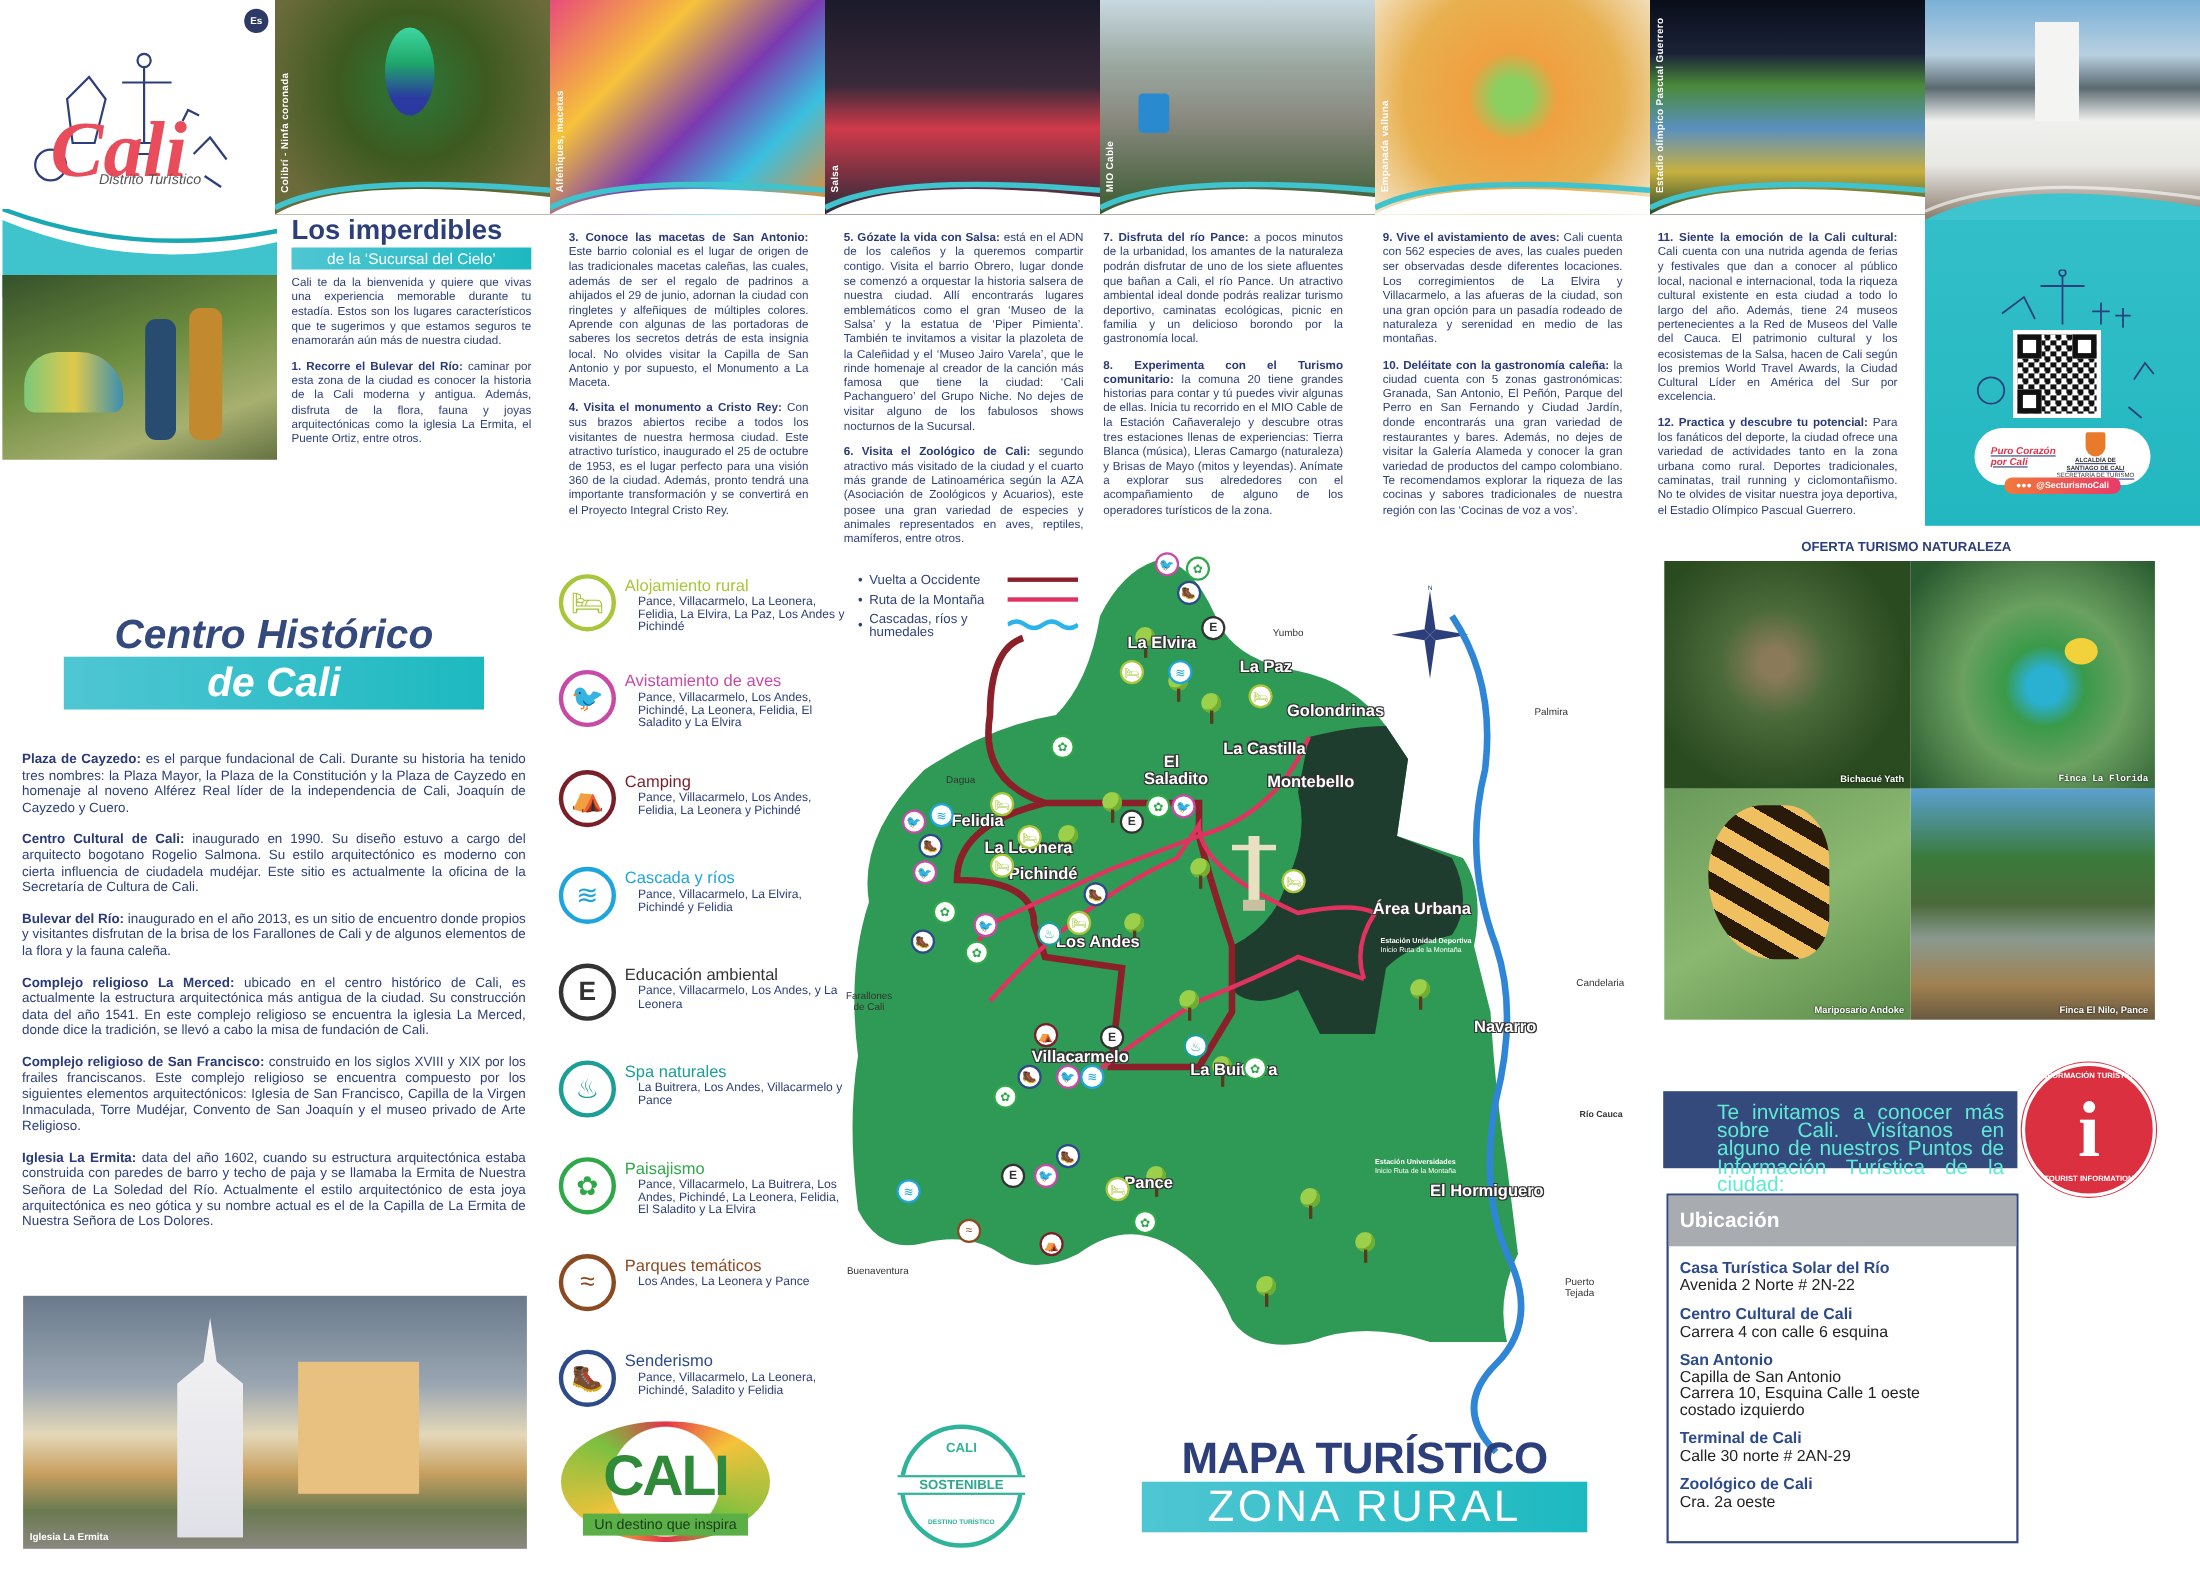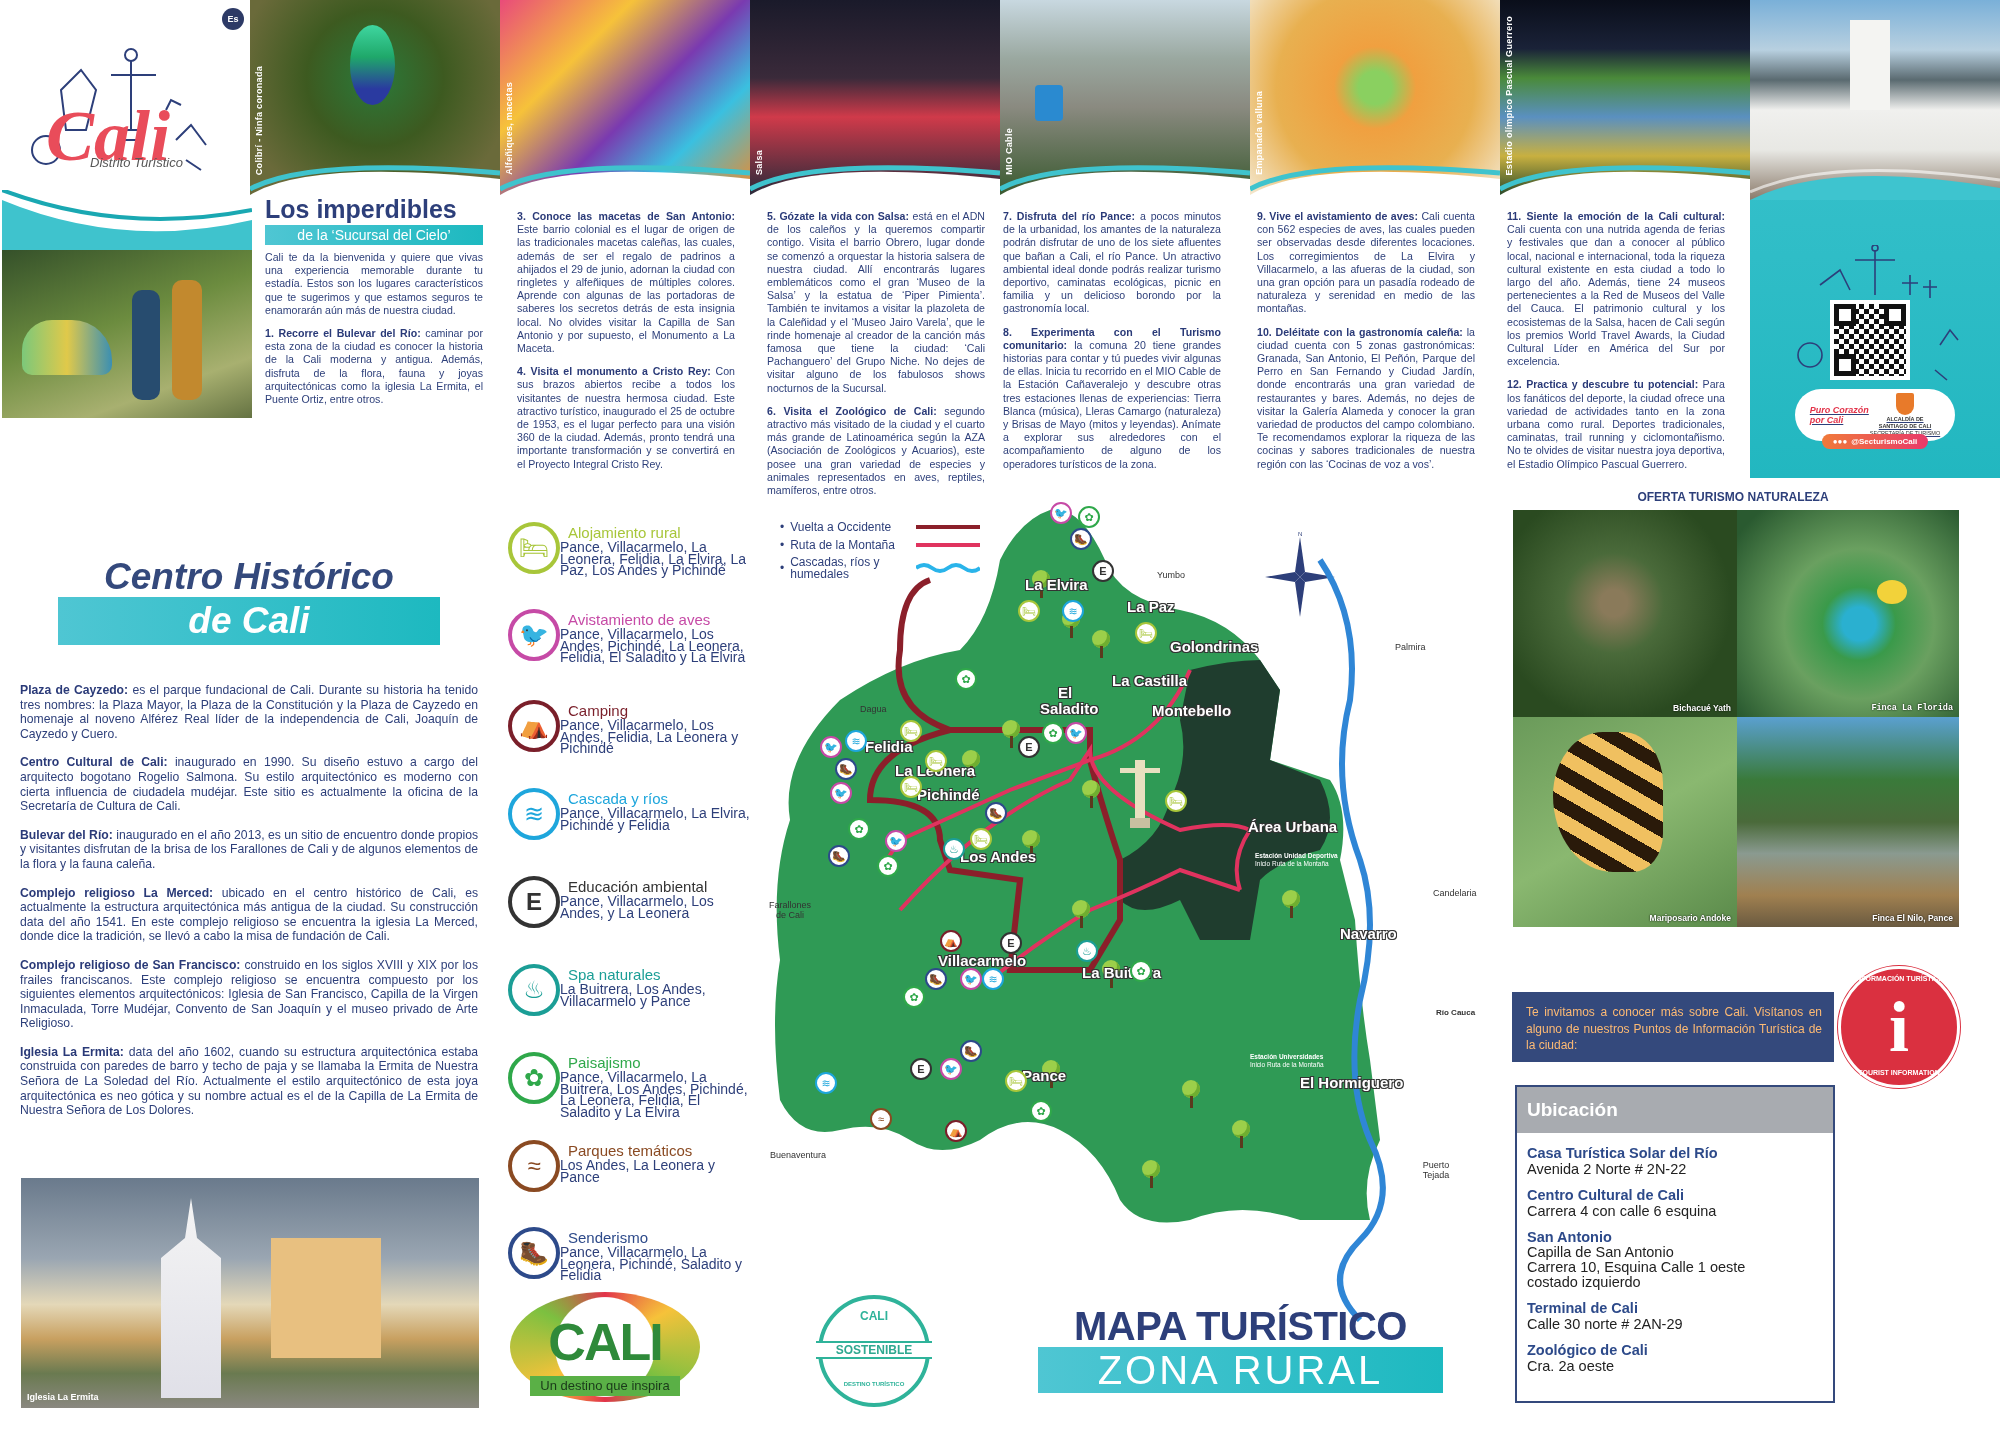--- a/index.html
+++ b/index.html
@@ -7,21 +7,21 @@
   .abs { position: absolute; }
   .photo { position: absolute; overflow: hidden; }
   .caption-v { position: absolute; left: 4px; bottom: 20px; writing-mode: vertical-rl; transform: rotate(180deg); font-size: 9px; color: #fff; font-weight: bold; letter-spacing: .3px; }
   .wave { position: absolute; left: 0; right: 0; bottom: 0; height: 36px; }
   .body-text { font-size: 10.6px; line-height: 13.2px; text-align: justify; color: #2d3f7a; }
   .body-text b { font-weight: 700; color: #2a3a78; }
   .teal { background: linear-gradient(90deg, #4fc6d3, #1db9c0); }
   .legend-item { position: absolute; left: 508px; width: 250px; height: 60px; }
   .legend-circle { position: absolute; left: 0; top: 0; width: 52px; height: 52px; border-radius: 50%; border: 4px solid; display:flex; align-items:center; justify-content:center; font-size: 24px; }
   .legend-title { position: absolute; left: 60px; top: 2px; font-size: 15px; white-space: nowrap; }
-  .legend-places { position: absolute; left: 52px; top: 20px; font-size: 14px; line-height: 11.5px; color: #2d3f7a; width: 190px; }
+  .legend-places { position: absolute; left: 72px; top: 20px; font-size: 11px; line-height: 11.5px; color: #2d3f7a; width: 190px; }
   .map-label { position: absolute; font-weight: bold; color: #fff; font-size: 15px; text-shadow: -1px -1px 0 #333, 1px -1px 0 #333, -1px 1px 0 #333, 1px 1px 0 #333; white-space: nowrap; font-family: "Liberation Sans", sans-serif; }
   .map-city { position: absolute; font-size: 9px; color: #333; white-space: nowrap; }
   .map-icon { position: absolute; width: 22px; height: 22px; border-radius: 50%; background: #fff; border: 2px solid; font-size: 11px; display:flex; align-items:center; justify-content:center; }
   .tree { position: absolute; width: 22px; height: 28px; }
   .tree::before { content:""; position:absolute; left:2px; top:0; width:18px; height:18px; border-radius:50%; background:#9ccf4a; box-shadow: inset -3px -3px 0 #6fae30; }
   .tree::after { content:""; position:absolute; left:10px; top:16px; width:3px; height:12px; background:#5a3a1d; }
   .ub-title { font-weight: bold; color: #2d4a8a; font-size: 14.5px; }
   .ub-addr { font-size: 14.5px; color: #222; }
   .nat-cap { position: absolute; right: 6px; bottom: 4px; font-size: 8.5px; font-weight: bold; color: #fff; text-shadow: 0 0 2px #000; }
 </style>
@@ -416,21 +416,21 @@
   <div class="photo" style="left:13px;top:237px;width:224px;height:210px;background:linear-gradient(150deg,#6a9a5a,#8ab870 50%,#5a8a4a);">
     <div class="abs" style="left:40px;top:15px;width:110px;height:140px;border-radius:50% 40% 30% 60%;background:repeating-linear-gradient(30deg,#2a1a0a 0 14px,#f0c060 14px 28px);"></div>
     <span class="nat-cap">Mariposario Andoke</span>
   </div>
   <div class="photo" style="left:237px;top:237px;width:222px;height:210px;background:linear-gradient(180deg,#5aa0d0 0%,#3a7a3a 30%,#4a6a3a 50%,#8a9a90 65%,#a08050 85%,#6a5a40);">
     <span class="nat-cap">Finca El Nilo, Pance</span>
   </div>
 </div>
 
 <div class="abs" style="left:1512px;top:992px;width:322px;height:70px;background:#34497c;padding:12px 12px 0 14px;">
-  <p style="color:#fdba74;font-size:12px;line-height:16.5px;text-align:justify;">Te invitamos a conocer más sobre Cali. Visítanos en alguno de nuestros Puntos de Información Turística de la ciudad:</p>
+  <p style="color:#5eead4;font-size:19px;line-height:16.5px;text-align:justify;margin-left:35px;">Te invitamos a conocer más sobre Cali. Visítanos en alguno de nuestros Puntos de Información Turística de la ciudad:</p>
 </div>
 <div class="abs" style="left:1838px;top:966px;width:122px;height:122px;border-radius:50%;background:#da3040;border:3px solid #fff;box-shadow:0 0 0 1px #da3040;">
   <div class="abs" style="left:0;top:18px;width:116px;text-align:center;color:#fff;font-size:72px;font-weight:900;font-family:'Liberation Serif',serif;line-height:80px;">i</div>
   <div class="abs" style="left:8px;top:6px;width:100px;text-align:center;color:#fff;font-size:7px;font-weight:bold;">INFORMACIÓN TURÍSTICA</div>
   <div class="abs" style="left:8px;top:100px;width:100px;text-align:center;color:#fff;font-size:7px;font-weight:bold;">TOURIST INFORMATION</div>
 </div>
 
 <div class="abs" style="left:1515px;top:1085px;width:320px;height:318px;border:2px solid #34497c;background:#fff;">
   <div style="height:46px;background:#a8abb0;padding-left:10px;display:flex;align-items:center;">
     <span style="color:#fff;font-size:19px;font-weight:bold;">Ubicación</span>

